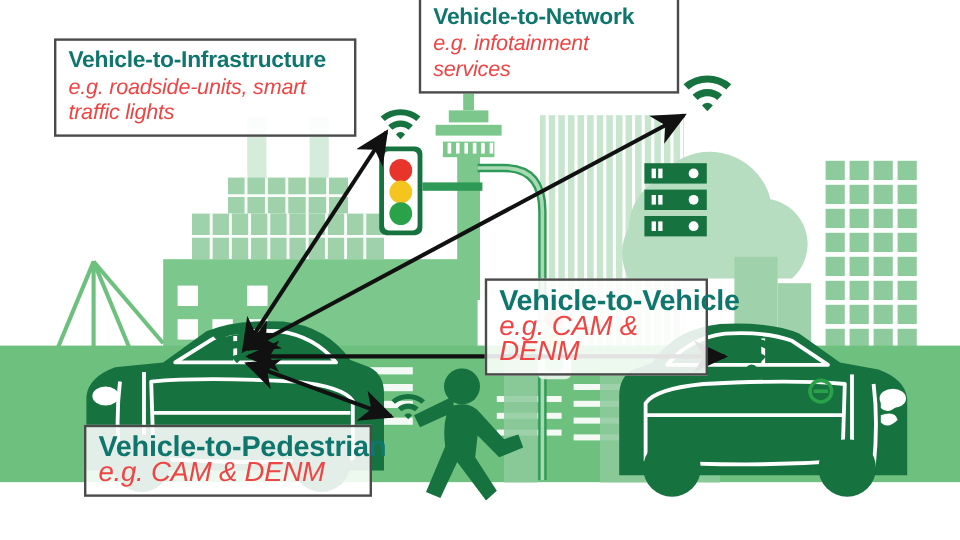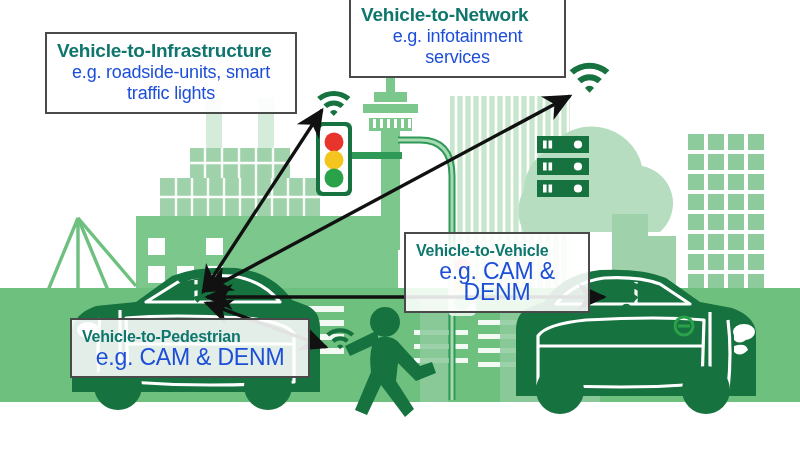--- a/index.html
+++ b/index.html
@@ -21,31 +21,31 @@
   }
   .callout .ttl{
     font-weight:bold;
     color:#0f766e;
     font-size:19px;
     line-height:22px;
     letter-spacing:-0.2px;
     white-space:nowrap;
   }
   .callout .sub{
-    color:#1d4ed8;
+    font-style:italic;
+    color:#ef4444;
     font-size:18px;
     line-height:21px;
     letter-spacing:-0.2px;
-    text-align:center;
   }
   #callout-v2i{left:45px;  top:32px;  width:252px;}
   #callout-v2n{left:349px; top:-4px;  width:217px;}
   #callout-v2v{left:404px; top:232px; width:186px;}
-  #callout-v2p{left:70px;  top:318px; width:240px;}
-  #callout-v2v .ttl,#callout-v2p .ttl{font-size:16px;line-height:21px;}
+  #callout-v2p{left:70px;  top:354px; width:240px;}
+  #callout-v2v .ttl,#callout-v2p .ttl{font-size:24px;line-height:21px;}
   #callout-v2v .sub,#callout-v2p .sub{font-size:23px;line-height:21px;}
 </style>
 </head>
 <body>
 
 <div id="stage">
 
   <svg id="scene" viewBox="0 0 800 450">
     <defs>
       <marker id="ah" markerWidth="9" markerHeight="9" refX="7.6" refY="4.5" orient="auto" markerUnits="strokeWidth">

